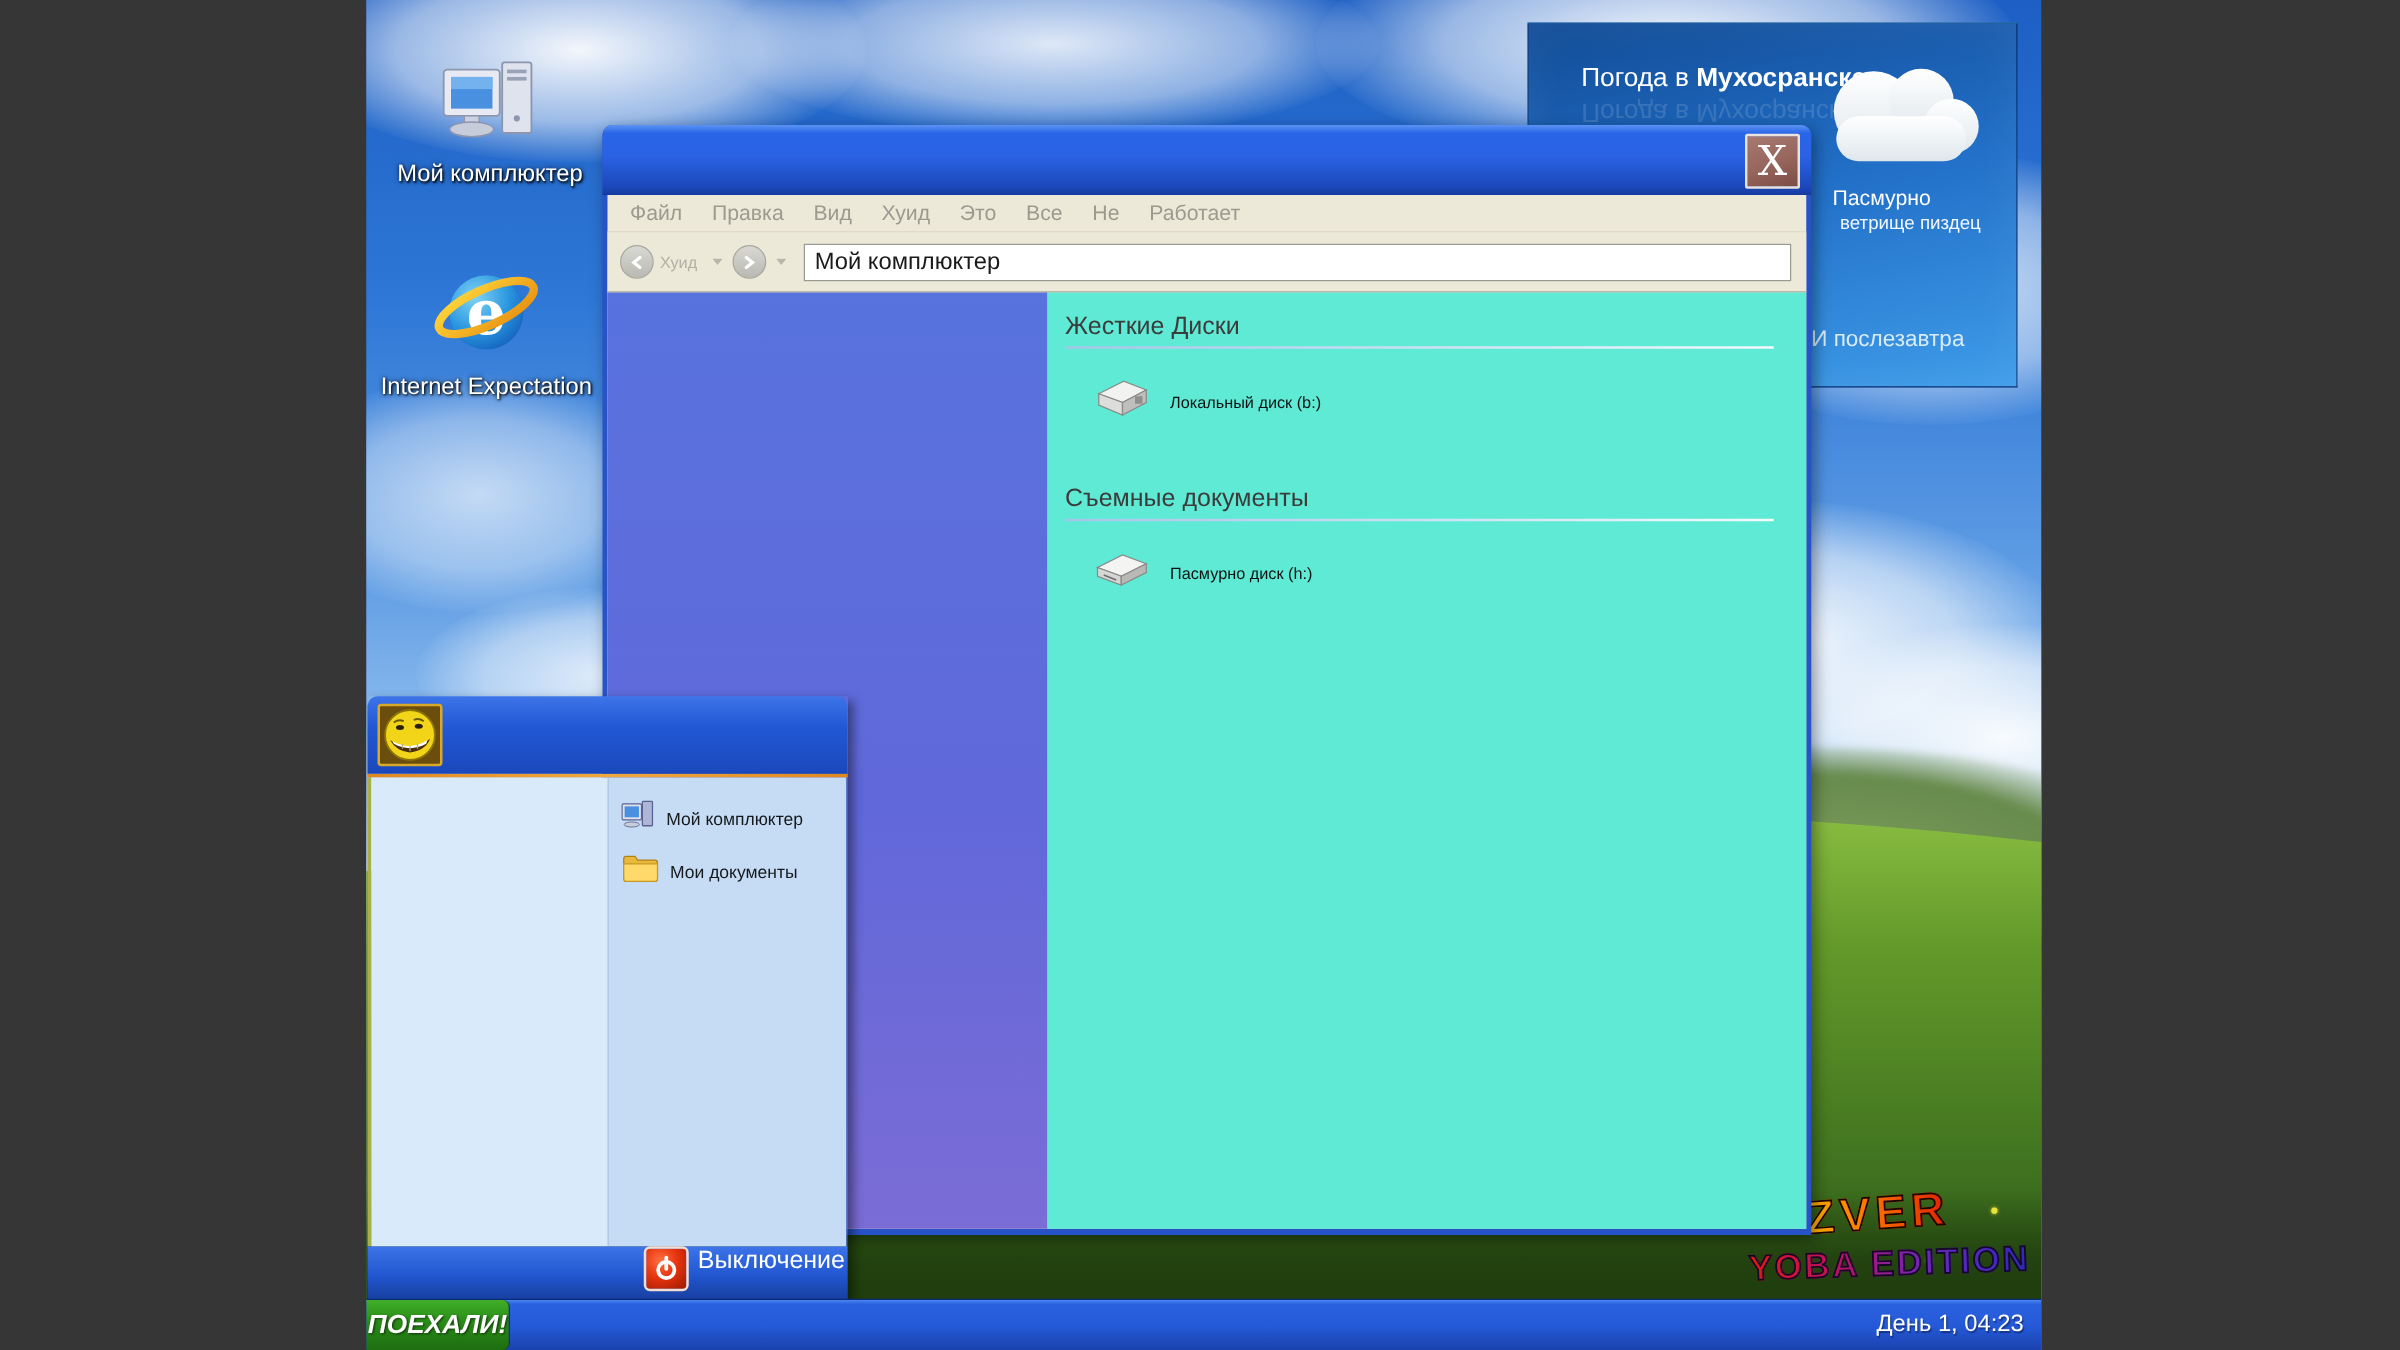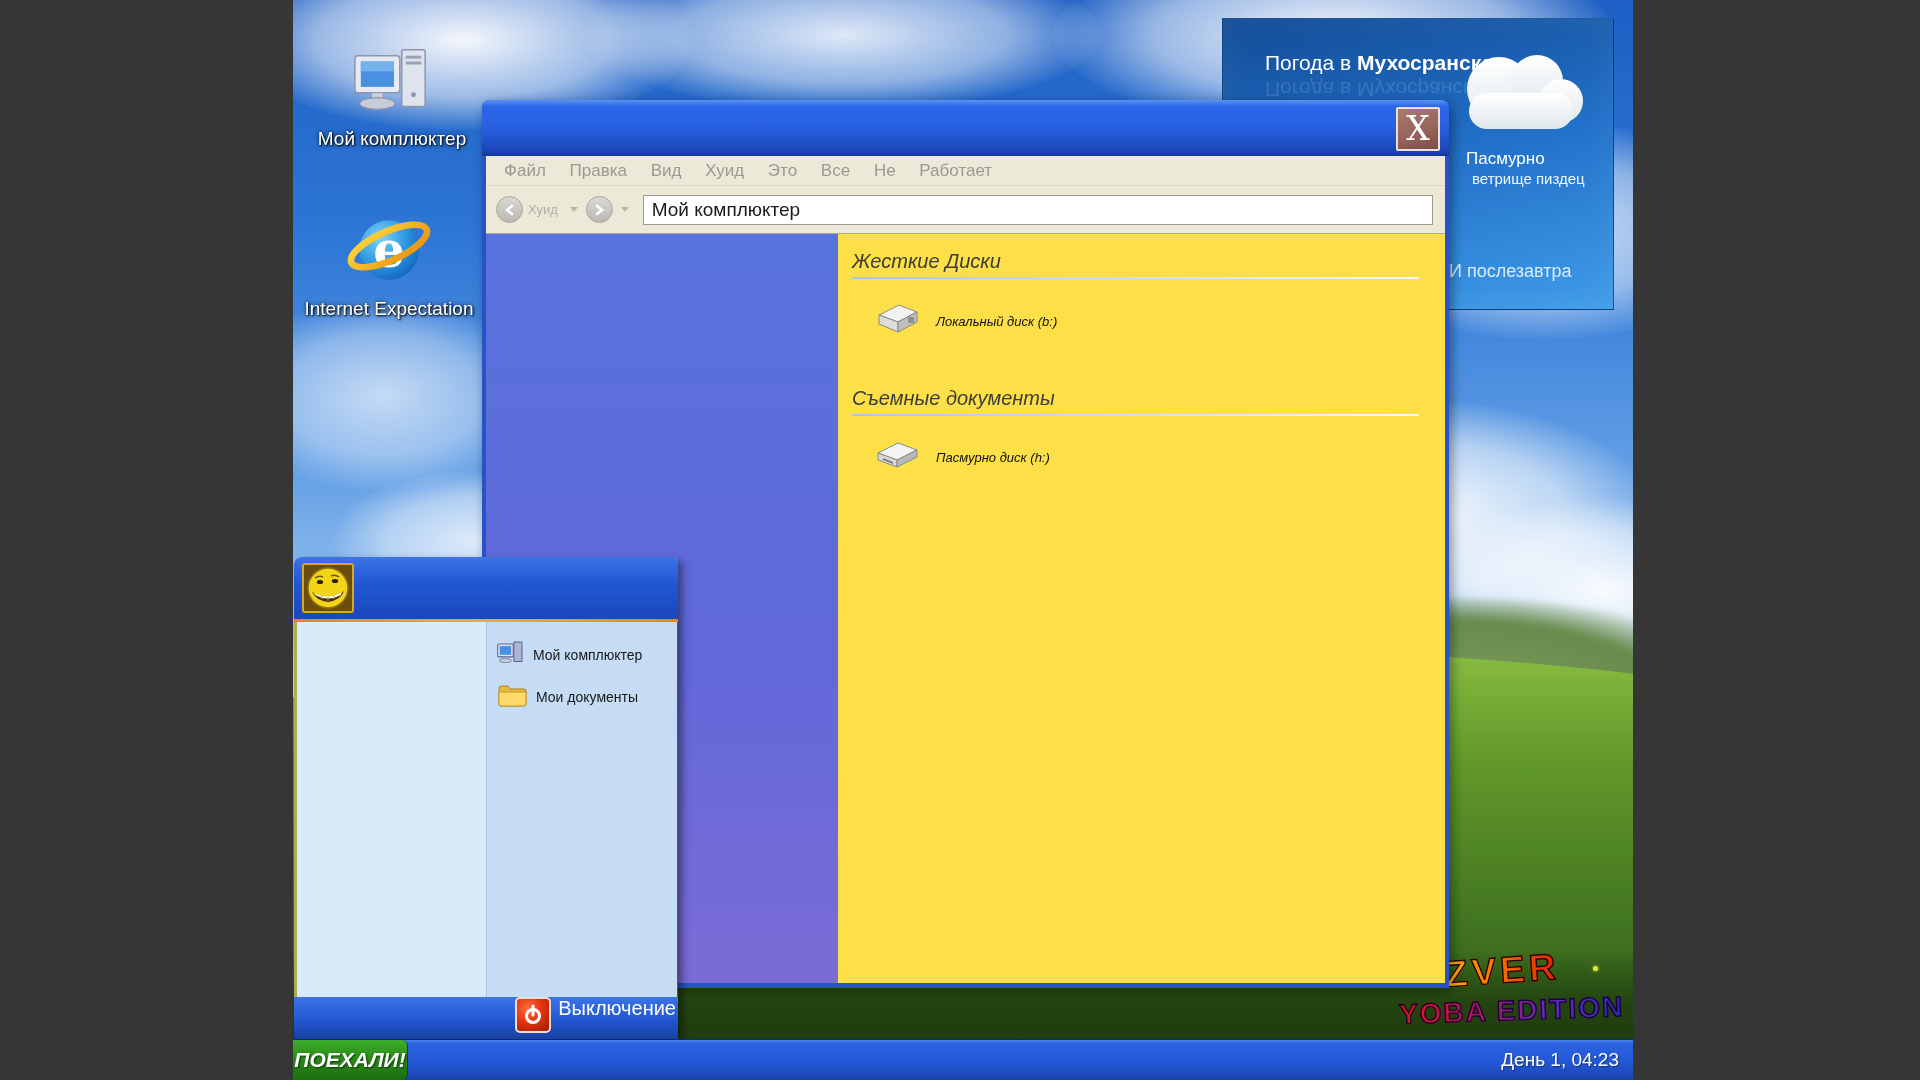--- a/index.html
+++ b/index.html
@@ -56,21 +56,21 @@
   .nav-circle { width:27px; height:27px; border-radius:50%; flex:0 0 auto;
                 background:linear-gradient(180deg,#d9d9d3,#b9b9b2); border:1px solid #a8a79e;
                 display:flex; align-items:center; justify-content:center; }
   .nav-label { color:#b2b0a4; font-size:13px; margin:0 4px 0 5px; }
   .nav-caret { width:0; height:0; border-left:4px solid transparent; border-right:4px solid transparent;
                border-top:5px solid #b8b6aa; margin:0 8px; }
   .address-field { flex:1; height:30px; margin:0 12px 0 6px; border:1px solid #9a9a8e; background:#fff;
                    font-size:19px; color:#1a1a1a; padding:0 8px; font-family:"Liberation Sans", sans-serif; }
   .win-main { flex:1; display:flex; min-height:0; }
   .task-pane { width:352px; background:linear-gradient(180deg,#5873dd 0%,#6168da 55%,#7b6cd6 100%); }
-  .content { flex:1; background:#fde047; padding:14px 26px 0 14px; overflow:hidden;font-style:italic; }
+  .content { flex:1; background:#5eead4; padding:14px 26px 0 14px; overflow:hidden; }
   .section-title { font-size:20px; color:#3c3c3c; margin:2px 0 4px 0; }
   .section-rule { height:2px; background:linear-gradient(to right,#a5c6e8,#dcebf8 70%,#f4f9fd); margin-bottom:6px; }
   .drive-item { display:flex; align-items:center; gap:15px; margin:22px 0 26px 21px; cursor:pointer; }
   .drive-item .dlabel { font-size:13px; color:#111; }
   .section-gap { height:18px; }
 
   
   .startmenu { position:absolute; left:1px; top:557px; width:384px; height:483px; z-index:40;
                box-shadow:4px 4px 8px rgba(0,0,0,.45); }
   .sm-header { height:62px; border-radius:8px 8px 0 0; position:relative;

